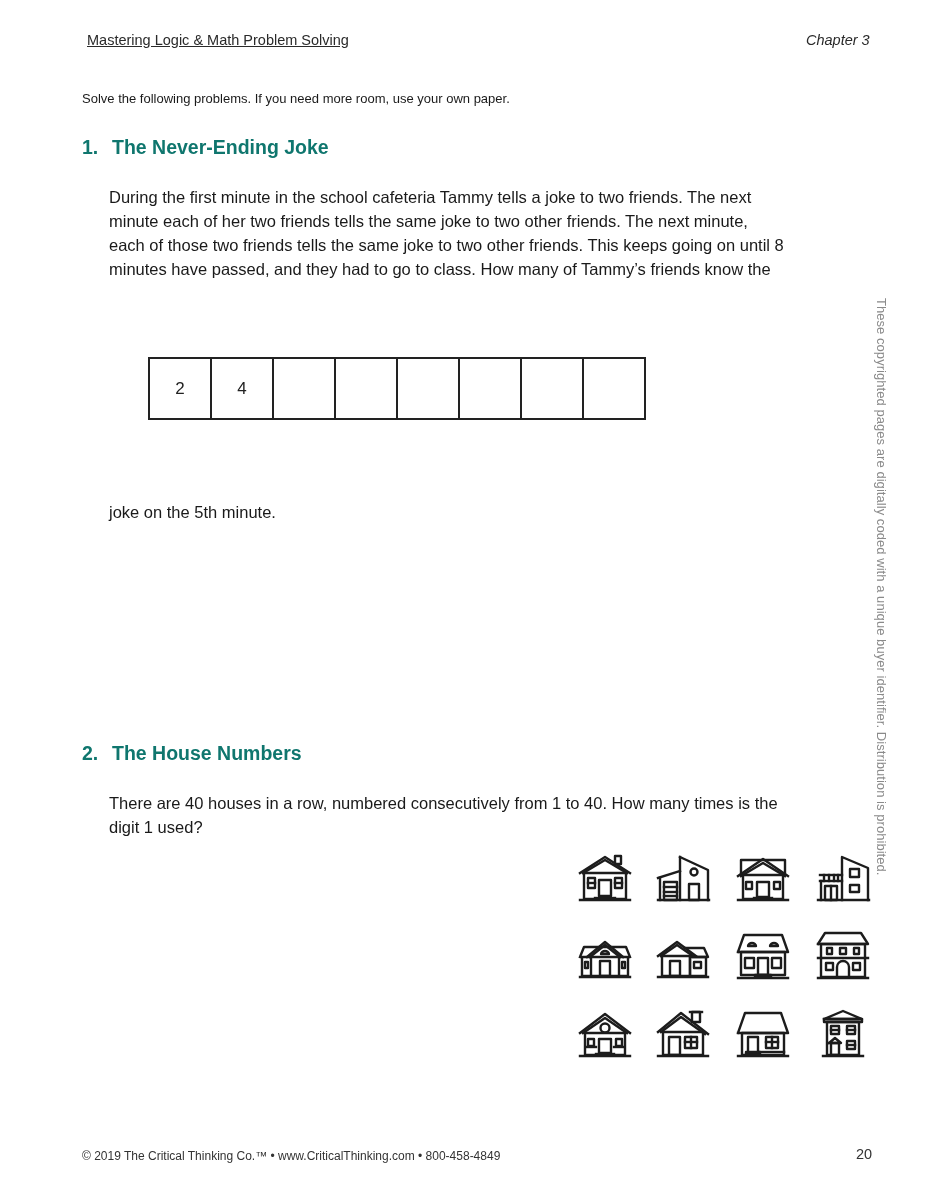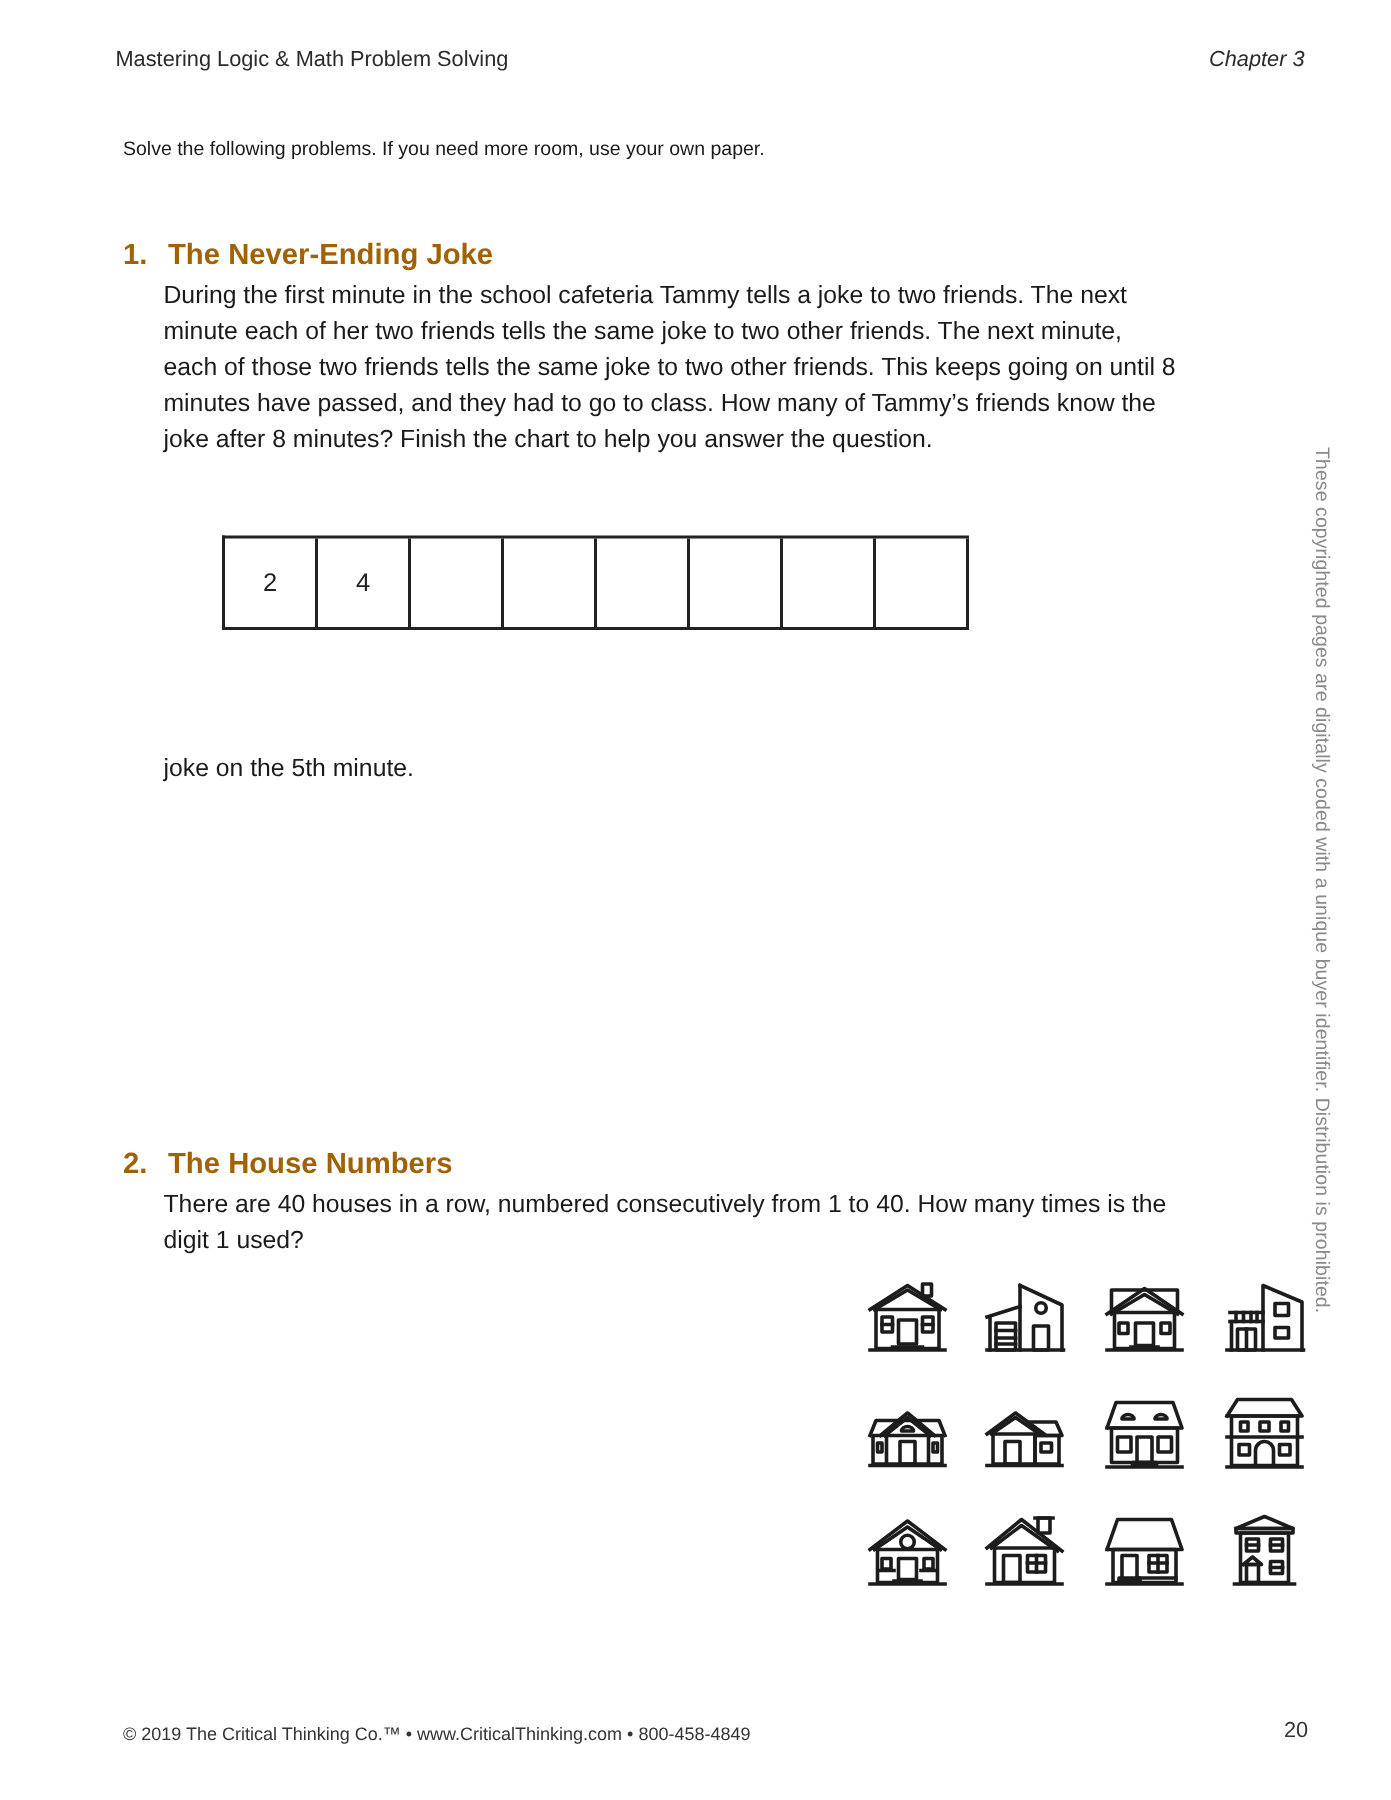--- a/index.html
+++ b/index.html
@@ -3,53 +3,52 @@
 <meta charset="utf-8">
 <style>
   html, body { margin: 0; padding: 0; background: #ffffff; }
   body {
     width: 927px; height: 1200px; position: relative; overflow: hidden;
     font-family: "Liberation Sans", sans-serif; color: #1a1a1a;
   }
   .abs { position: absolute; white-space: nowrap; }
   .hdr { font-size: 14.5px; color: #2a2a2a; top: 32px; }
   .intro { font-size: 13px; left: 82px; top: 91px; }
-  .h2 { font-size: 19.5px; font-weight: bold; left: 82px; color: #a16207; margin-top: 23px; }
+  .h2 { font-size: 19.5px; font-weight: bold; left: 82px; color: #0f766e; }
   .h2 .num { display: inline-block; width: 30px; }
   .para { font-size: 16.5px; left: 109px; line-height: 24px; white-space: normal; width: 760px; }
   .para .ln { display: block; white-space: nowrap; }
   .grid { position: absolute; left: 148px; top: 357px; display: flex; border: 2px solid #222; border-right: none; }
   .cell { width: 60px; height: 59px; border-right: 2px solid #222; display: flex; align-items: center; justify-content: center; font-size: 17px; color: #222; }
   .footer { font-size: 12px; color: #333; top: 1149px; left: 82px; text-align: right; }
   .pagenum { font-size: 14.5px; color: #333; top: 1146px; left: 856px; }
   .vert {
     position: absolute; left: 874px; top: 298px;
     writing-mode: vertical-rl; font-size: 13px; color: #8a8a8a; white-space: nowrap; letter-spacing: 0.05px;
   }
   .house { position: absolute; width: 56px; height: 50px; }
   .house svg { width: 56px; height: 50px; display: block; }
   .house svg * { fill: none; stroke: #1c1c1c; stroke-width: 2.4; stroke-linejoin: round; stroke-linecap: square; }
 </style>
 </head>
 <body>
 
-<div class="abs hdr" style="left:77px;">Mastering Logic &amp; Math Problem Solving</div>
+<div class="abs hdr" style="left:87px;text-decoration:underline;">Mastering Logic &amp; Math Problem Solving</div>
 <div class="abs hdr" style="left:806px;font-style:italic;">Chapter 3</div>
 
 <div class="abs intro">Solve the following problems.  If you need more room, use your own paper.</div>
 
 <div class="abs h2" style="top:136px;">
   <span class="num">1.</span><span>The Never-Ending Joke</span>
 </div>
 <div class="abs para" style="top:185px;">
   <span class="ln">During the first minute in the school cafeteria Tammy tells a joke to two friends.  The next</span>
   <span class="ln">minute each of her two friends tells the same joke to two other friends.  The next minute,</span>
   <span class="ln">each of those two friends tells the same joke to two other friends.  This keeps going on until 8</span>
   <span class="ln">minutes have passed, and they had to go to class.  How many of Tammy’s friends know the</span>
-  <span class="ln">joke after 8 minutes?  Finish the chart to help you answer the question.</span>
 </div>
 
 <div class="grid">
   <div class="cell">2</div>
   <div class="cell">4</div>
   <div class="cell"></div>
   <div class="cell"></div>
   <div class="cell"></div>
   <div class="cell"></div>
   <div class="cell"></div>

